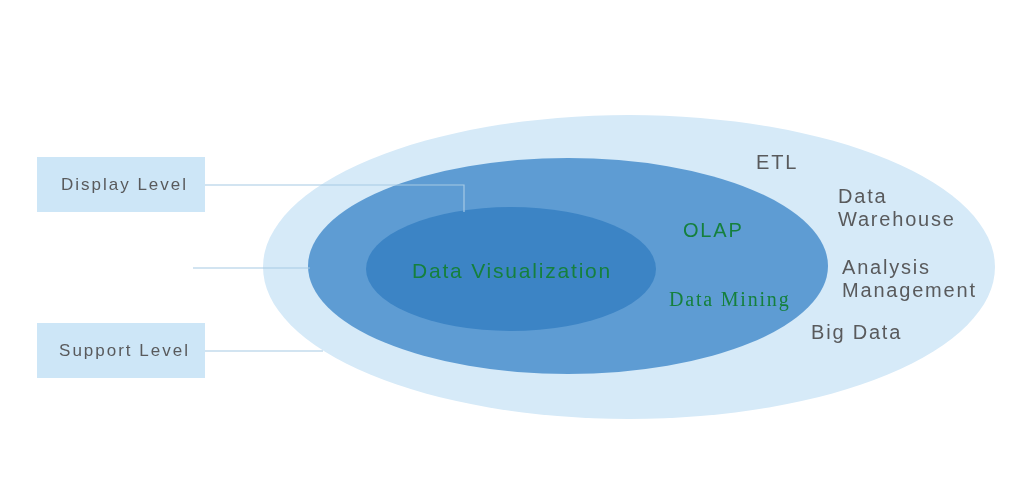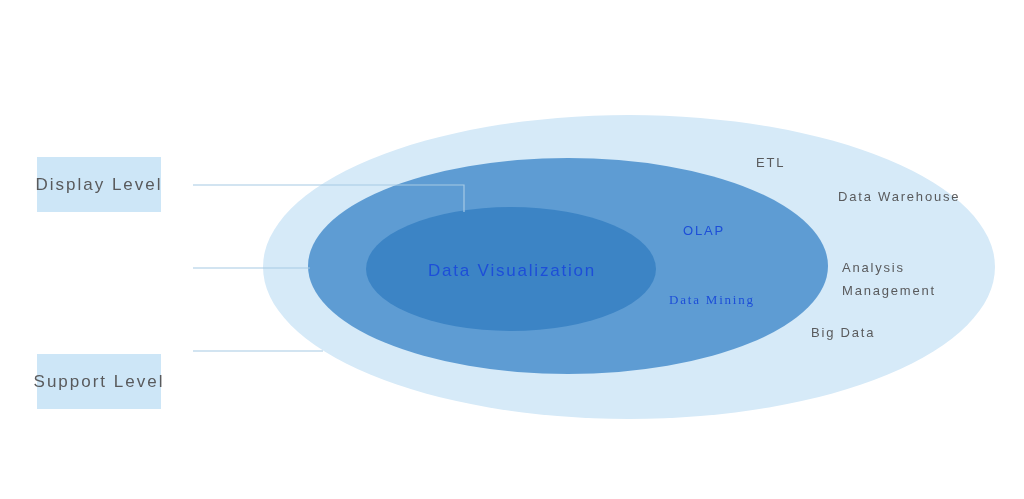--- a/index.html
+++ b/index.html
@@ -16,50 +16,51 @@
     overflow: hidden;
   }
   .stage svg {
     position: absolute;
     left: 0;
     top: 0;
   }
   .level-box {
     position: absolute;
     left: 37px;
-    width: 124px;
+    width: 161px;
     height: 55px;
     background: #cde6f7;
     display: flex;
     align-items: center;
     justify-content: center;
     color: #595a5c;
     font-size: 17px;
     letter-spacing: 2px;
     white-space: nowrap;
+    padding-left: 7px;
   }
   .level-box.display  { top: 157px; }
   .level-box.analysis { top: 239px; }
-  .level-box.support  { top: 323px; margin-top: 31px; }
+  .level-box.support  { top: 323px; }
 
   .dlabel {
     position: absolute;
     color: #595a5c;
-    font-size: 13px;
+    font-size: 20px;
     letter-spacing: 1.8px;
     line-height: 23px;
   }
-  .dlabel.light { color: #1d4ed8; }
+  .dlabel.light { color: #15803d; }
 
   .lbl-data-visualization {
     left: 512px;
     top: 270px;
     transform: translate(-50%, -50%);
     white-space: nowrap;
-    font-size: 17px;
+    font-size: 21px;
   }
   .lbl-olap        { left: 683px; top: 219px; }
   .lbl-data-mining { left: 669px; top: 288px; white-space: nowrap; font-family: Liberation Serif, serif; }
   .lbl-etl         { left: 756px; top: 151px; }
   .lbl-data-warehouse      { left: 838px; top: 185px; width: 132px; }
   .lbl-metadata-management { left: 842px; top: 256px; width: 148px; }
   .lbl-big-data    { left: 811px; top: 321px; white-space: nowrap; }
 </style>
 </head>
 <body>

